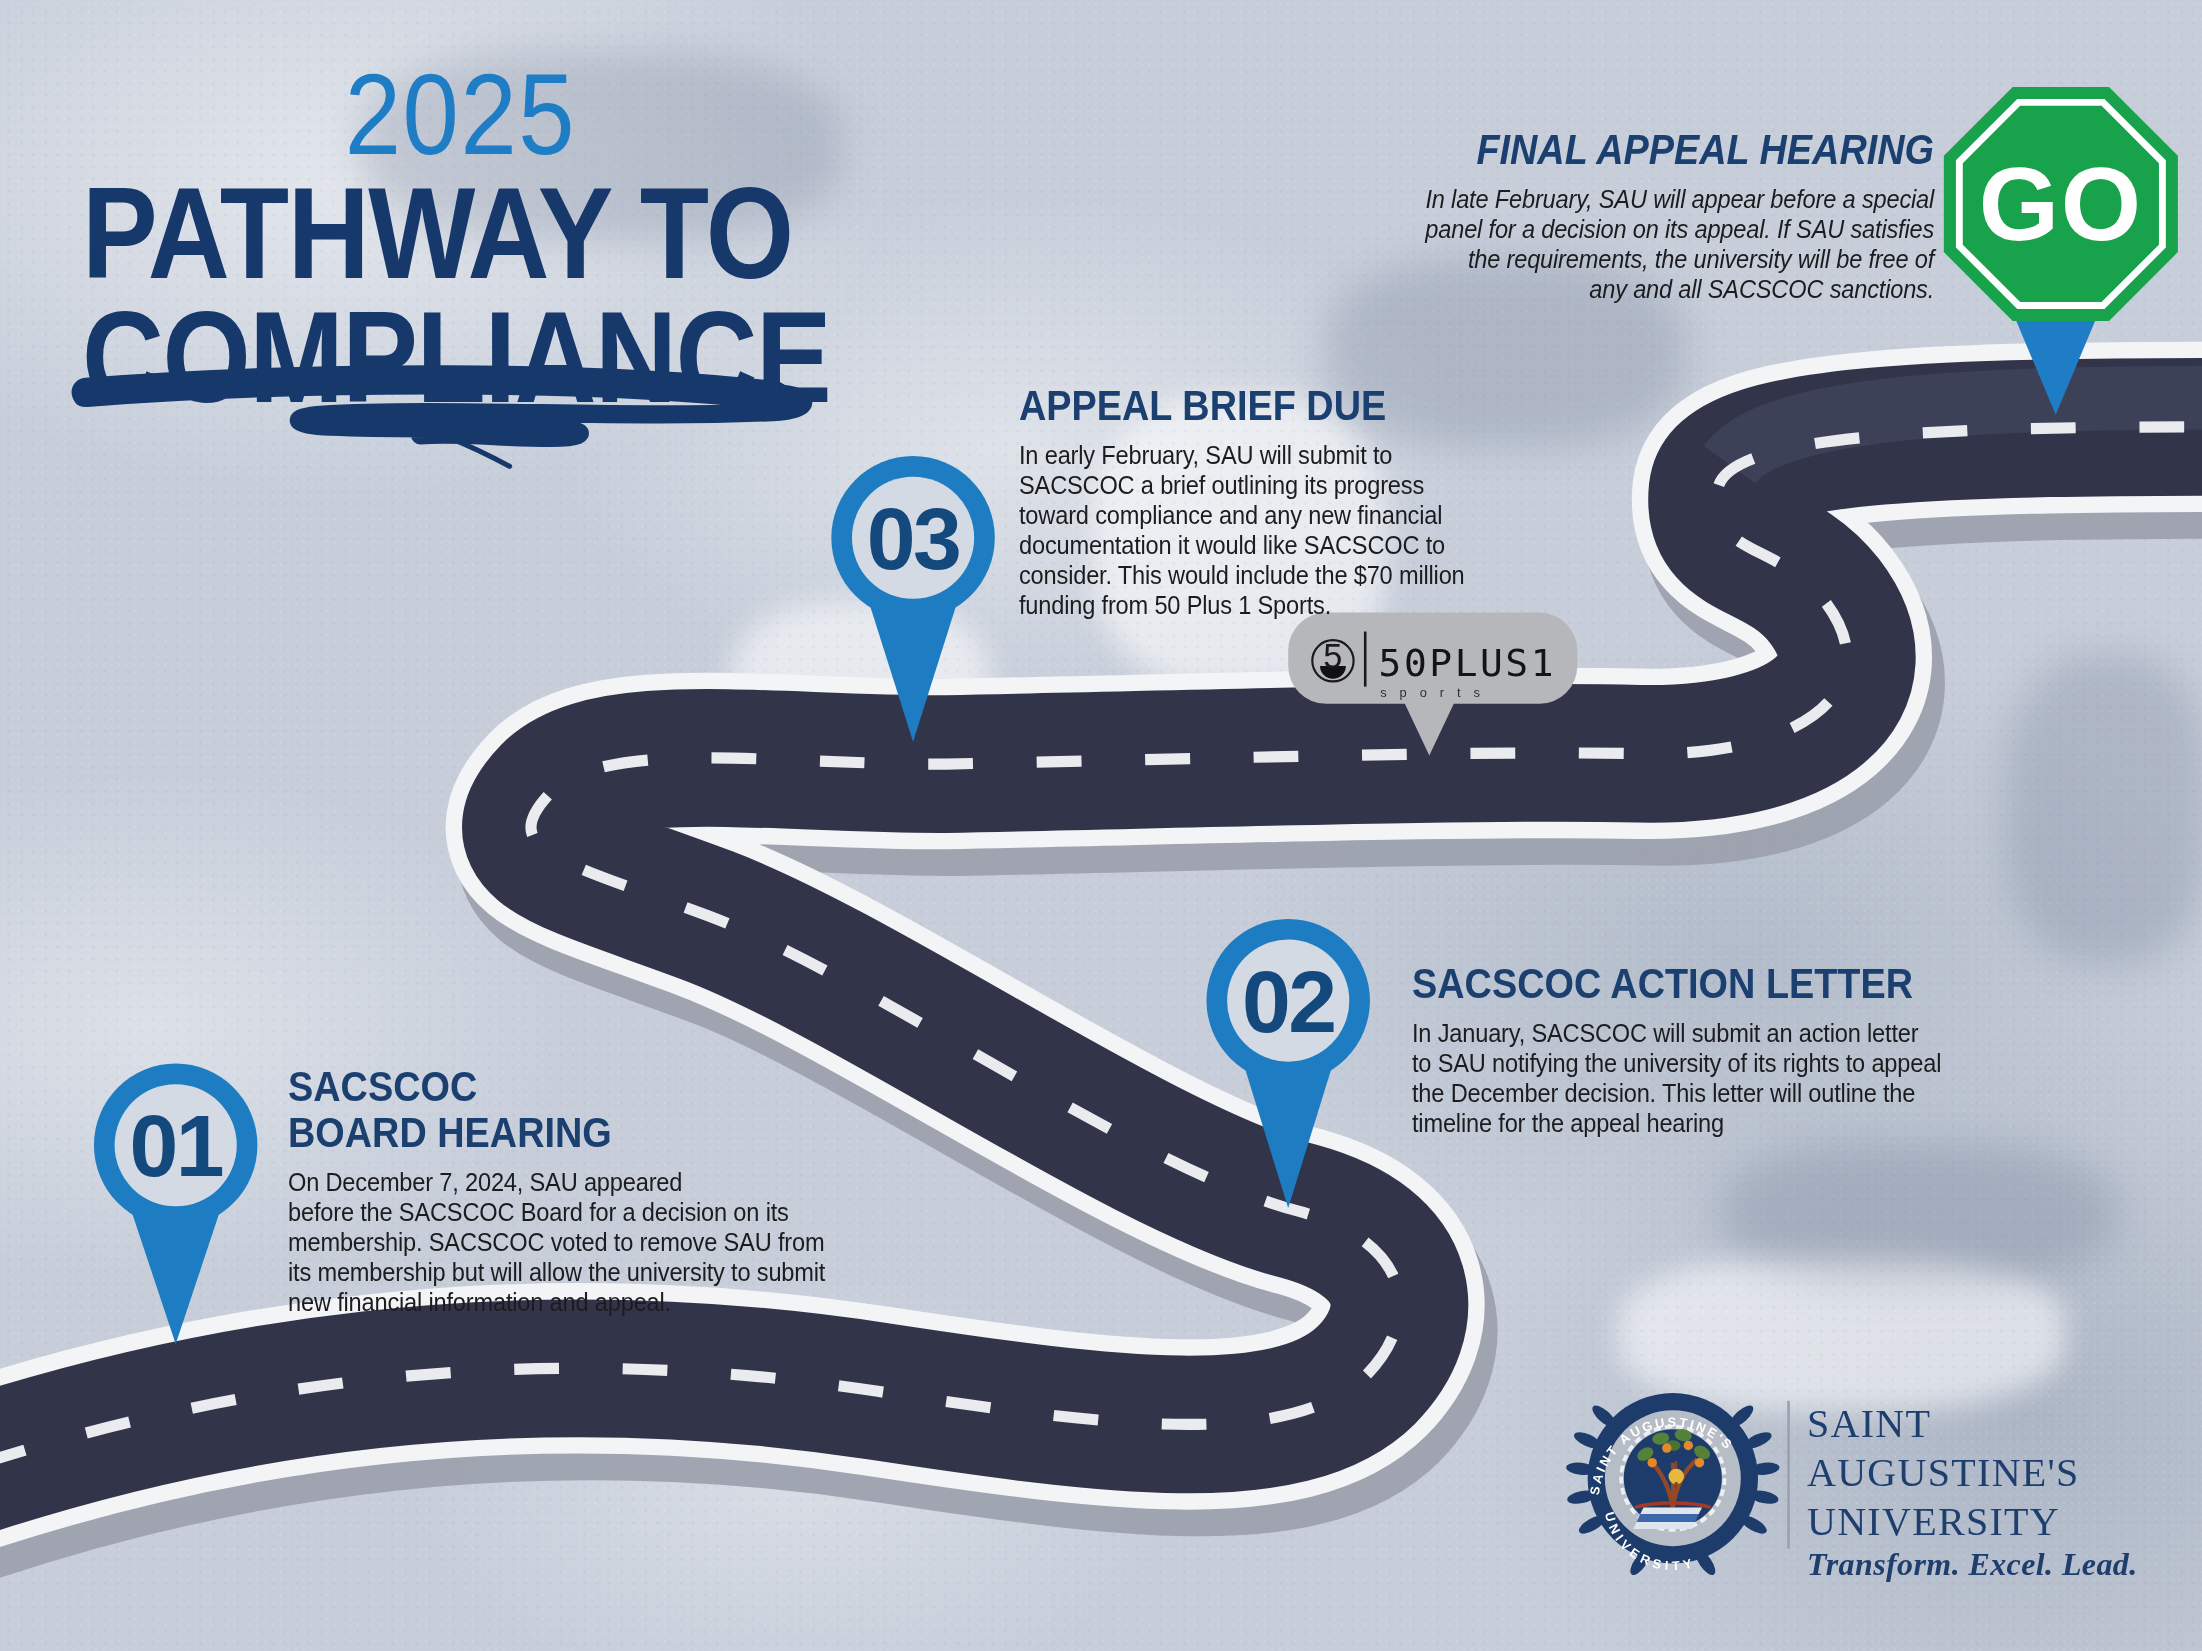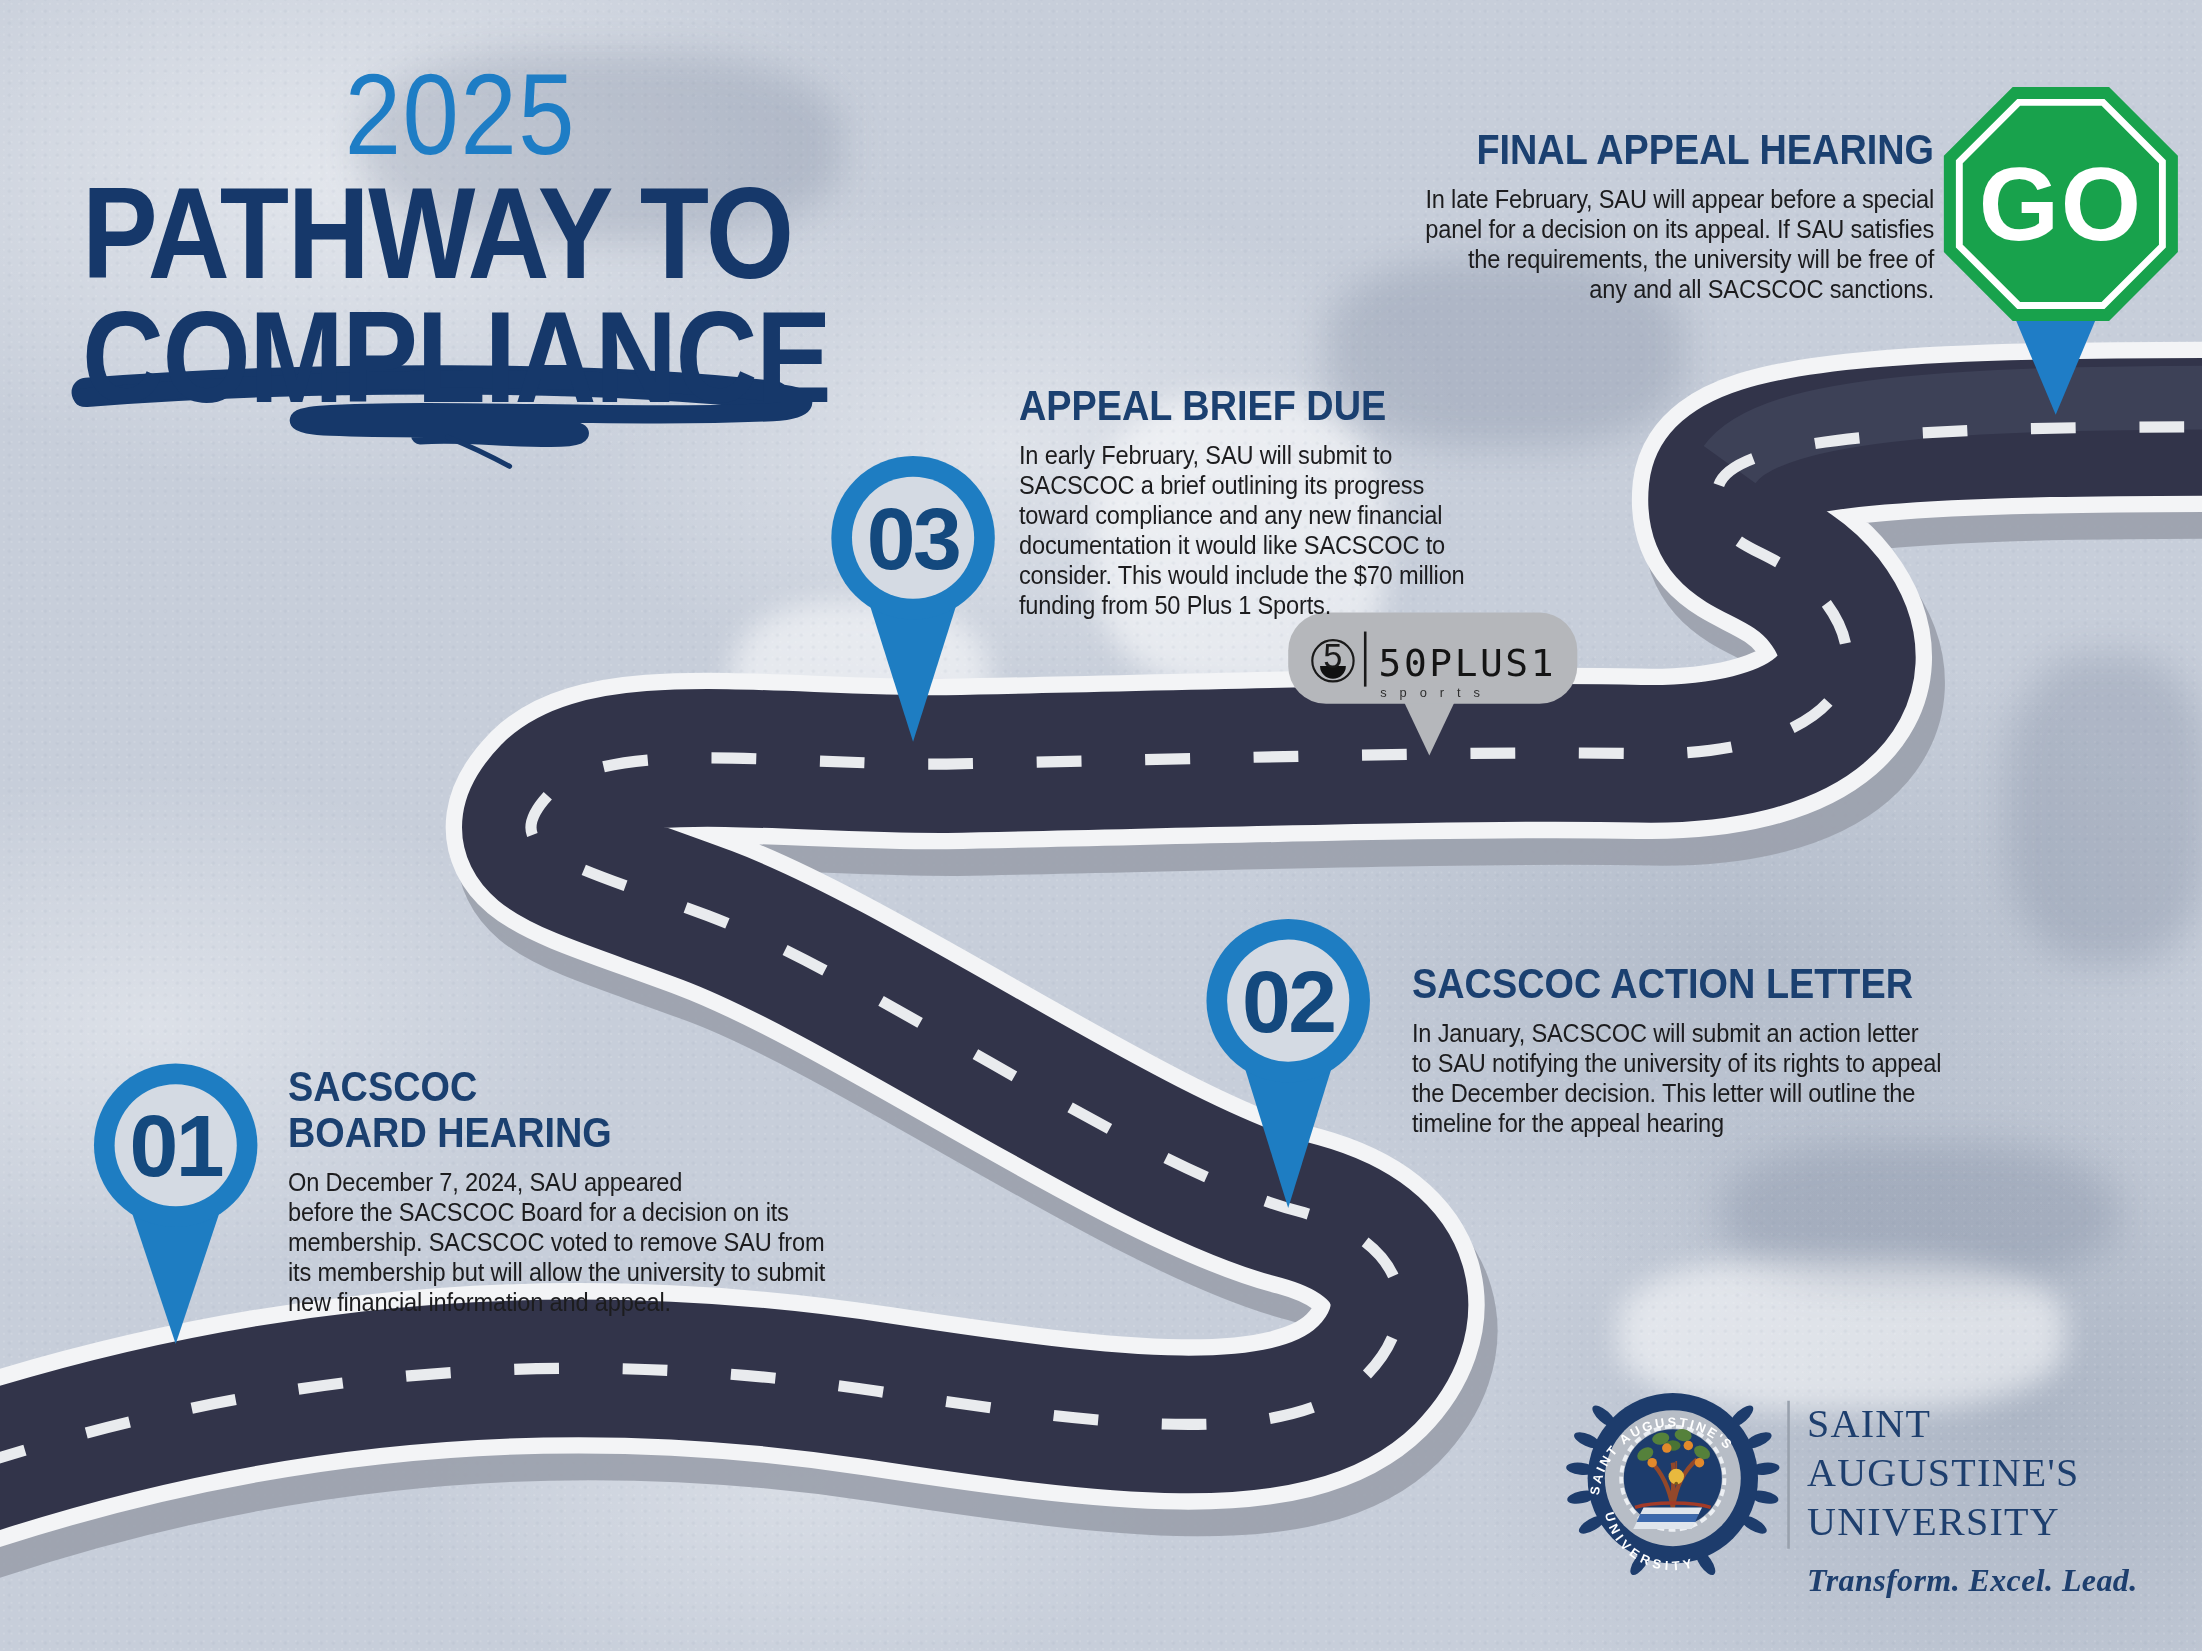--- a/index.html
+++ b/index.html
@@ -40,21 +40,21 @@
   .right .heading,.right .body{text-align:right;}
   .right .body{margin-left:auto;}
 
   .title-block{position:absolute;left:82px;top:57px;width:860px;}
   .title-year{font-size:115px;font-weight:400;color:#1e7dc5;letter-spacing:1.7px;line-height:1;
               width:max-content;margin:0 auto;}
   .title-main{font-size:129px;font-weight:800;color:#16386a;line-height:.96;letter-spacing:-1.7px;}
 
   .wordmark{position:absolute;left:1807px;top:1399px;color:#1e3f6e;font-family:"Liberation Serif",serif;}
   .wm-line{font-size:40px;letter-spacing:1.3px;line-height:49px;}
-  .wm-tagline{font-size:32px;font-weight:700;font-style:italic;margin-top:16px;letter-spacing:0.4px;}
+  .wm-tagline{font-size:32px;font-weight:700;font-style:italic;margin-top:0;letter-spacing:0.4px;}
 </style>
 </head>
 <body>
 
 <div class="canvas">
 
   <div class="bg">
     <div class="blob b-light" style="left:1093px;top:396px;width:293px;height:293px;"></div>
     <div class="blob b-dark" style="left:1325px;top:258px;width:361px;height:189px;"></div>
     <div class="blob b-dark" style="left:361px;top:52px;width:482px;height:189px;"></div>
@@ -171,21 +171,21 @@
 
     <rect x="2077" y="1628" width="3" height="172" fill="#98a1ad"></rect>
   </svg>
 
   <div class="title-block cond">
     <div class="title-year">2025</div>
     <div class="title-main">PATHWAY TO</div>
     <div class="title-main">COMPLIANCE</div>
   </div>
 
-  <div class="tblock right" style="right:269px;top:126px;">
+  <div class="tblock right" style="right:269px;top:126px;font-style:italic;">
     <div class="cond-r" style="width:max-content;margin-left:auto;">
       <div class="heading">FINAL APPEAL HEARING</div>
     </div>
     <div class="condb-r" style="width:max-content;margin-left:auto;">
       <div class="body">In late February, SAU will appear before a special
 panel for a decision on its appeal. If SAU satisfies
 the requirements, the university will be free of
 any and all SACSCOC sanctions.</div>
     </div>
   </div>

